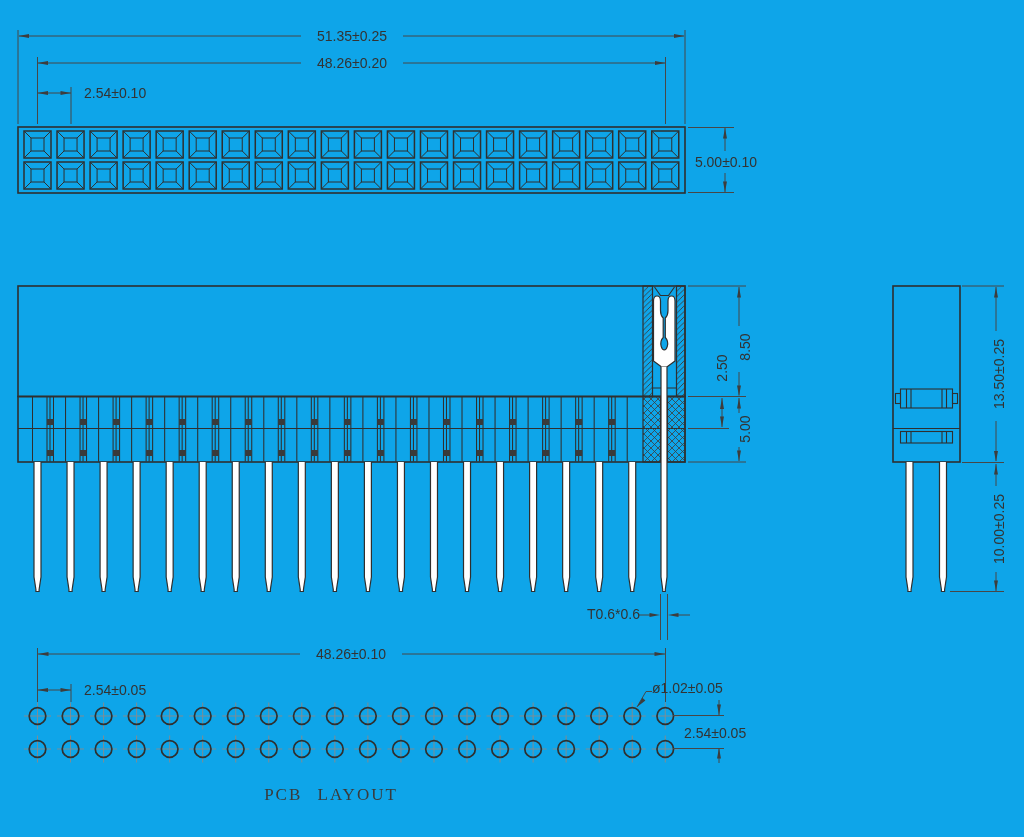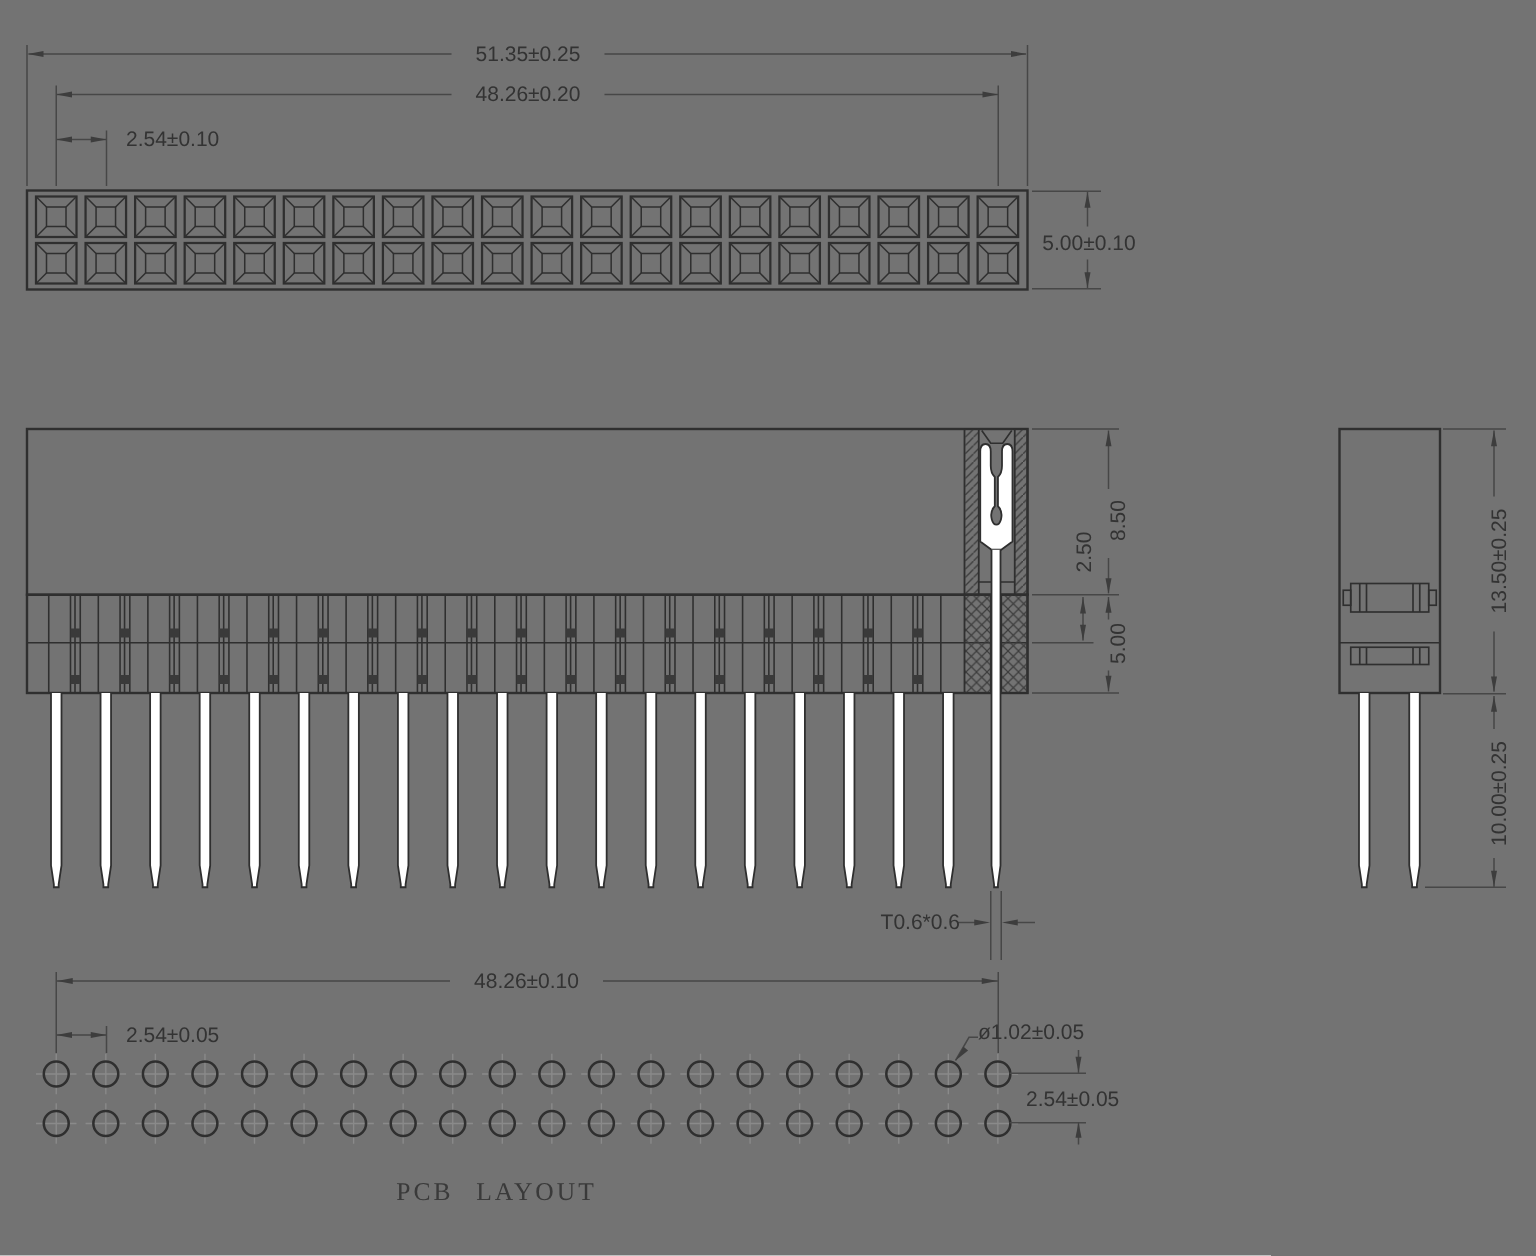--- a/index.html
+++ b/index.html
@@ -1,16 +1,16 @@
 <!DOCTYPE html>
 <html><head>
 <meta charset="utf-8">
 <style>
   html,body{margin:0;padding:0;background:#ffffff;}
-  .canvas{position:relative;width:1024px;height:837px;background:#737373;overflow:hidden;}
+  .canvas{position:relative;width:1024px;height:837px;background:#0ea5e9;overflow:hidden;}
   svg{display:block;}
   .obj{fill:none;stroke:#2f2f2f;stroke-width:1.6;}
   .obj2{fill:none;stroke:#2f2f2f;stroke-width:1.1;}
   .so{fill:none;stroke:#2f2f2f;stroke-width:1.5;}
   .si{fill:none;stroke:#2f2f2f;stroke-width:1;}
   .bl{stroke:#2f2f2f;stroke-width:1.05;}
   .mk{fill:#3a3a3a;}
   .pin{fill:#ffffff;stroke:#2f2f2f;stroke-width:1.2;}
   .hole{fill:none;stroke:#2f2f2f;stroke-width:1.7;}
   .cross{stroke:#8a8a8a;stroke-width:0.9;}

